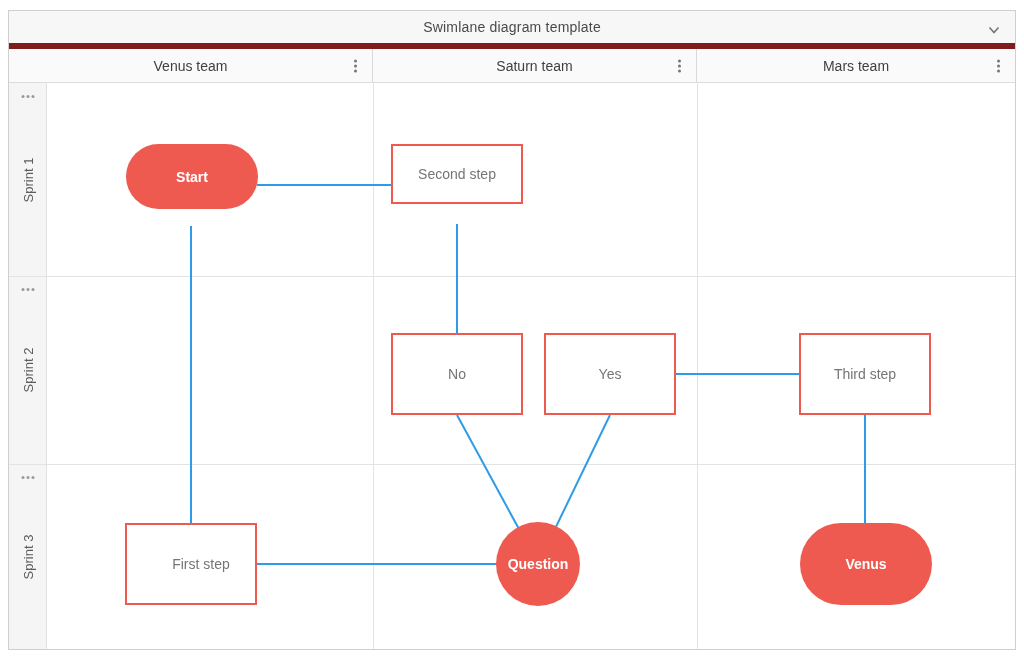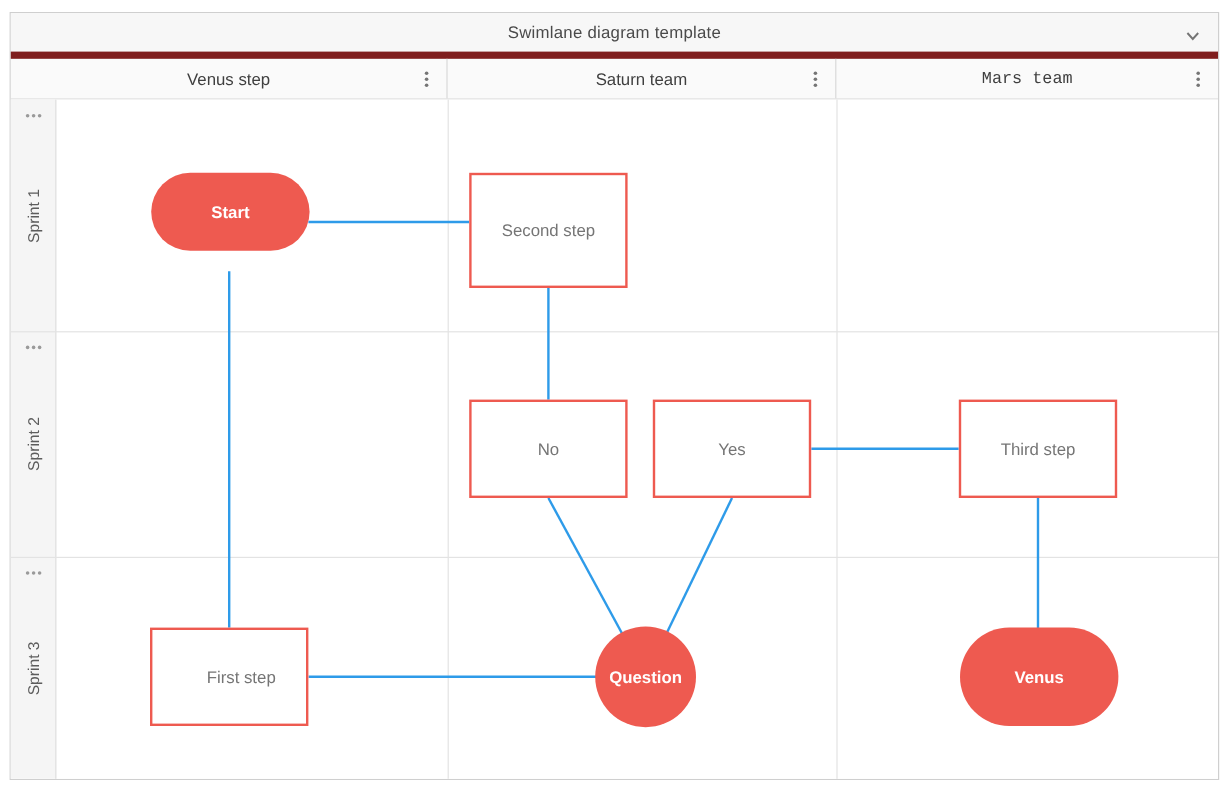--- a/index.html
+++ b/index.html
@@ -12,21 +12,21 @@
   
   .title-bar { position:relative; height:38px; background:#f7f7f7;
     border-bottom:6px solid #7f1d1d; display:flex; align-items:center; justify-content:center; }
   .title-text { font-size:14px; color:#4a4a4a; letter-spacing:.2px; }
   .chevron { position:absolute; right:14px; top:12px; width:14px; height:14px; cursor:pointer; }
 
   
   .col-headers { display:flex; height:34px; background:#fafafa; border-bottom:1px solid #dcdcdc; }
   .col-header { position:relative; display:flex; align-items:center; justify-content:center;
     border-right:1px solid #d9d9d9; cursor:pointer; }
-  .col-header:last-child { border-right:none;font-family:Liberation Mono, monospace; }
+  .col-header:last-child { border-right:none; }
   .col-header.c1 { width:364px; } .col-header.c2 { width:324px; } .col-header.c3 { flex:1; }
   .col-label { font-size:14px; color:#3f3f3f; }
   .kebab { position:absolute; right:13px; top:50%; transform:translateY(-50%);
     display:flex; flex-direction:column; gap:2px; cursor:pointer; padding:2px; }
   .kebab i { width:3px; height:3px; border-radius:50%; background:#757575; }
 
   
   .grid { position:relative; width:1006px; height:566px; background:#fff; }
   .row-headers { position:absolute; left:0; top:0; width:38px; height:100%;
     background:#f5f5f5; border-right:1px solid #e0e0e0; }
@@ -52,21 +52,21 @@
 
   
   .node { position:absolute; display:flex; align-items:center; justify-content:center;
     font-size:14px; cursor:pointer; }
   .node.proc { background:#ffffff; border:2px solid #EE5A50; color:#757575; }
   .node.red  { background:#EE5A50; color:#ffffff; font-weight:bold; }
   .stadium { border-radius:41px; }
   .circle  { border-radius:50%; }
 
   .n-start       { left:117px; top:61px;  width:132px; height:65px; }
-  .n-second-step { left:382px; top:61px;  width:132px; height:96px; }
+  .n-second-step { left:382px; top:61px;  width:132px; height:60px; }
   .n-no          { left:382px; top:250px; width:132px; height:82px; }
   .n-yes         { left:535px; top:250px; width:132px; height:82px; }
   .n-third-step  { left:790px; top:250px; width:132px; height:82px; }
   .n-first-step  { left:116px; top:440px; width:132px; height:82px;padding-left:20px; }
   .n-question    { left:487px; top:439px; width:84px;  height:84px; }
   .n-finish      { left:791px; top:440px; width:132px; height:82px; }
 </style>
 </head>
 <body>
 
@@ -74,21 +74,21 @@
 
   <div class="title-bar">
     <span class="title-text">Swimlane diagram template</span>
     <svg class="chevron" viewBox="0 0 14 14">
       <polyline points="2.5,4.5 7,9.5 11.5,4.5" fill="none" stroke="#757575" stroke-width="1.6"></polyline>
     </svg>
   </div>
 
   <div class="col-headers">
     <div class="col-header c1">
-      <span class="col-label">Venus step</span>
+      <span class="col-label">Venus team</span>
       <span class="kebab">
           <i></i>
           <i></i>
           <i></i>
         </span>
     </div>
     <div class="col-header c2">
       <span class="col-label">Saturn team</span>
       <span class="kebab">
           <i></i>

